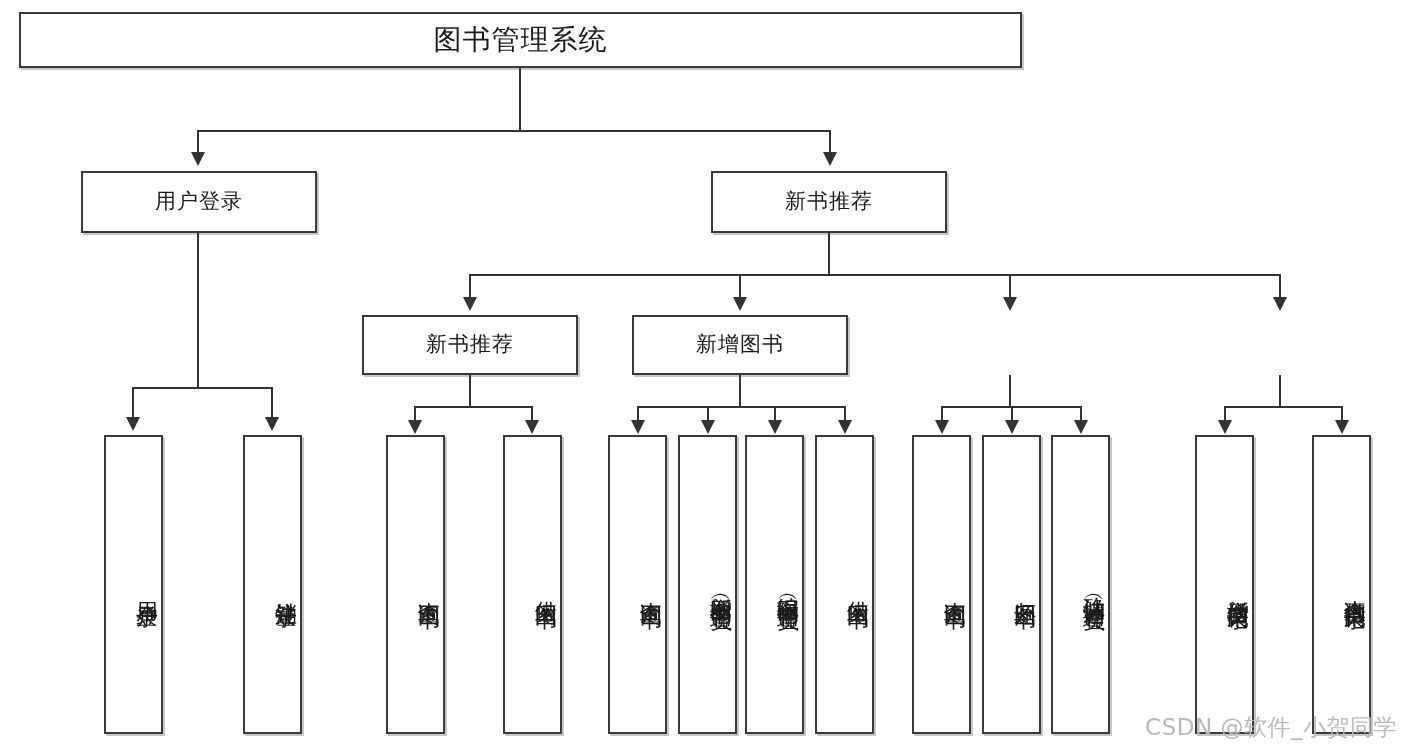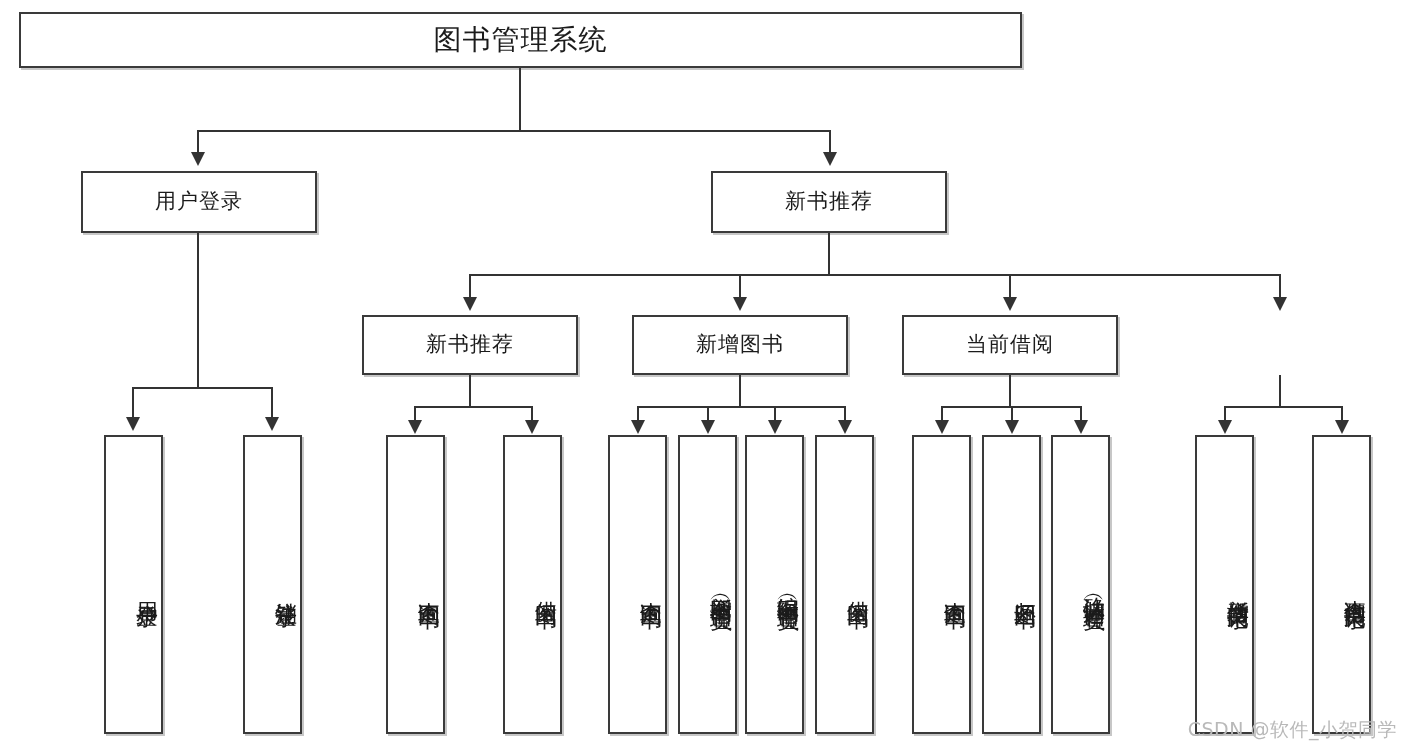--- a/index.html
+++ b/index.html
@@ -68,21 +68,21 @@
     height: 0;
     border-left: 7px solid transparent;
     border-right: 7px solid transparent;
     border-top: 14px solid #333333;
   }
   
   #watermark {
     position: absolute;
     right: 8px;
     bottom: 4px;
-    font-size: 19px;
+    font-size: 23px;
     color: #b9b9b9;
     letter-spacing: 0.5px;
     white-space: nowrap;
     pointer-events: none;
   }
 </style>
 </head>
 <body>
 
 <div id="canvas">
@@ -127,23 +127,20 @@
   <div class="arrow" style="left:1003px; top:297px;"></div>
 
   <div class="edge v" style="left:1279px; top:274px; width:2px; height:25px;"></div>
   <div class="arrow" style="left:1273px; top:297px;"></div>
 
   <div class="node horiz" style="left:362px; top:315px; width:216px; height:60px;">
     <span>新书推荐</span>
   </div>
   <div class="node horiz" style="left:632px; top:315px; width:216px; height:60px;">
     <span>新增图书</span>
-  </div>
-  <div class="node horiz" style="left:902px; top:315px; width:216px; height:60px;">
-    <span>当前借阅</span>
   </div>
 
   <div class="edge v" style="left:469px; top:375px; width:2px; height:32px;"></div>
   <div class="edge h" style="left:414px; top:406px; width:118px; height:2px;"></div>
   <div class="edge v" style="left:414px; top:406px; width:2px; height:16px;"></div>
   <div class="arrow" style="left:408px; top:420px;"></div>
   <div class="edge v" style="left:531px; top:406px; width:2px; height:16px;"></div>
   <div class="arrow" style="left:525px; top:420px;"></div>
 
   <div class="edge v" style="left:739px; top:375px; width:2px; height:32px;"></div>

